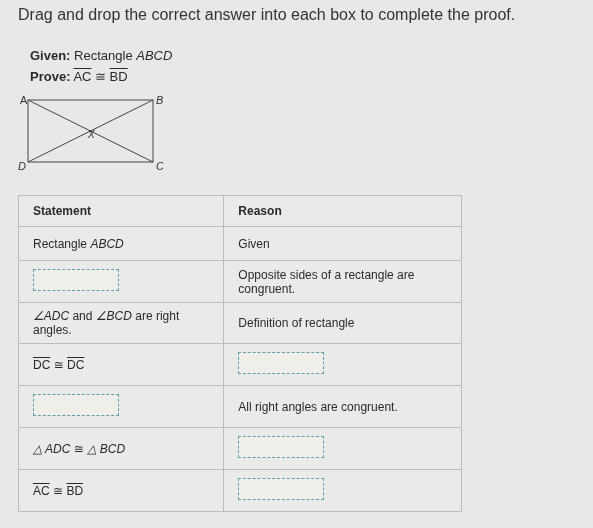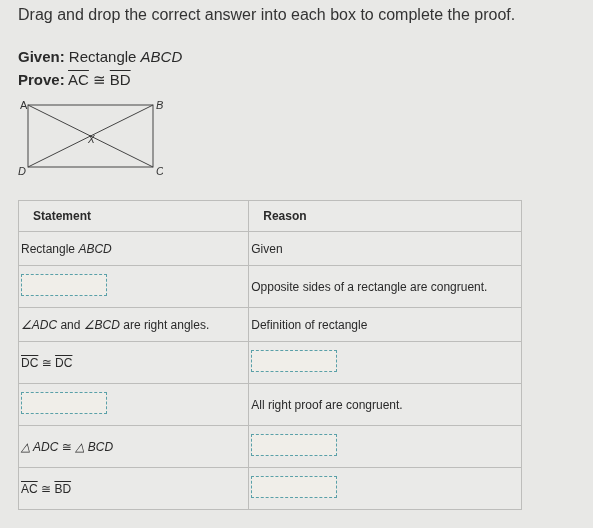--- a/index.html
+++ b/index.html
@@ -14,46 +14,47 @@
   }
   .page {
     padding: 6px 12px 12px 18px;
   }
   .instruction {
     font-size: 16px;
     color: #333;
     margin-bottom: 24px;
   }
   .given-prove {
-    font-size: 15px;
+    font-size: 13px;
     margin-bottom: 6px;
+    margin-left: 12px;
   }
   .given-prove .strong { font-weight: bold; }
   .overline { text-decoration: overline; }
   .ital { font-style: italic; }
   .figure {
     margin: 8px 0 18px 0;
   }
   .proof-table {
-    width: 504px;
+    width: 444px;
     border-collapse: collapse;
     font-size: 12px;
     background: #eaeae8;
   }
   .proof-table th {
     text-align: left;
     font-weight: bold;
     padding: 8px 14px;
     border: 1px solid #bdbdbb;
     background: #eaeae8;
     font-size: 12px;
   }
   .proof-table td {
     border: 1px solid #bdbdbb;
-    padding: 6px 2px;
+    padding: 6px 14px;
     height: 34px;
     vertical-align: middle;
   }
   .proof-table td.tall {
     height: 42px;
   }
   .proof-table .stmt-col { width: 255px; }
   .proof-table .reason-col { width: 305px; }
   .drop-zone {
     display: inline-block;
@@ -127,21 +128,21 @@
       </td>
       <td class="tall">
         <span class="drop-zone small"></span>
       </td>
     </tr>
 
     <tr>
       <td class="tall">
         <span class="drop-zone"></span>
       </td>
-      <td class="tall">All right proof are congruent.</td>
+      <td class="tall">All right angles are congruent.</td>
     </tr>
 
     <tr>
       <td class="tall">
         <span class="ital">△ ADC</span><span> ≅ </span><span class="ital">△ BCD</span>
       </td>
       <td class="tall">
         <span class="drop-zone small"></span>
       </td>
     </tr>

